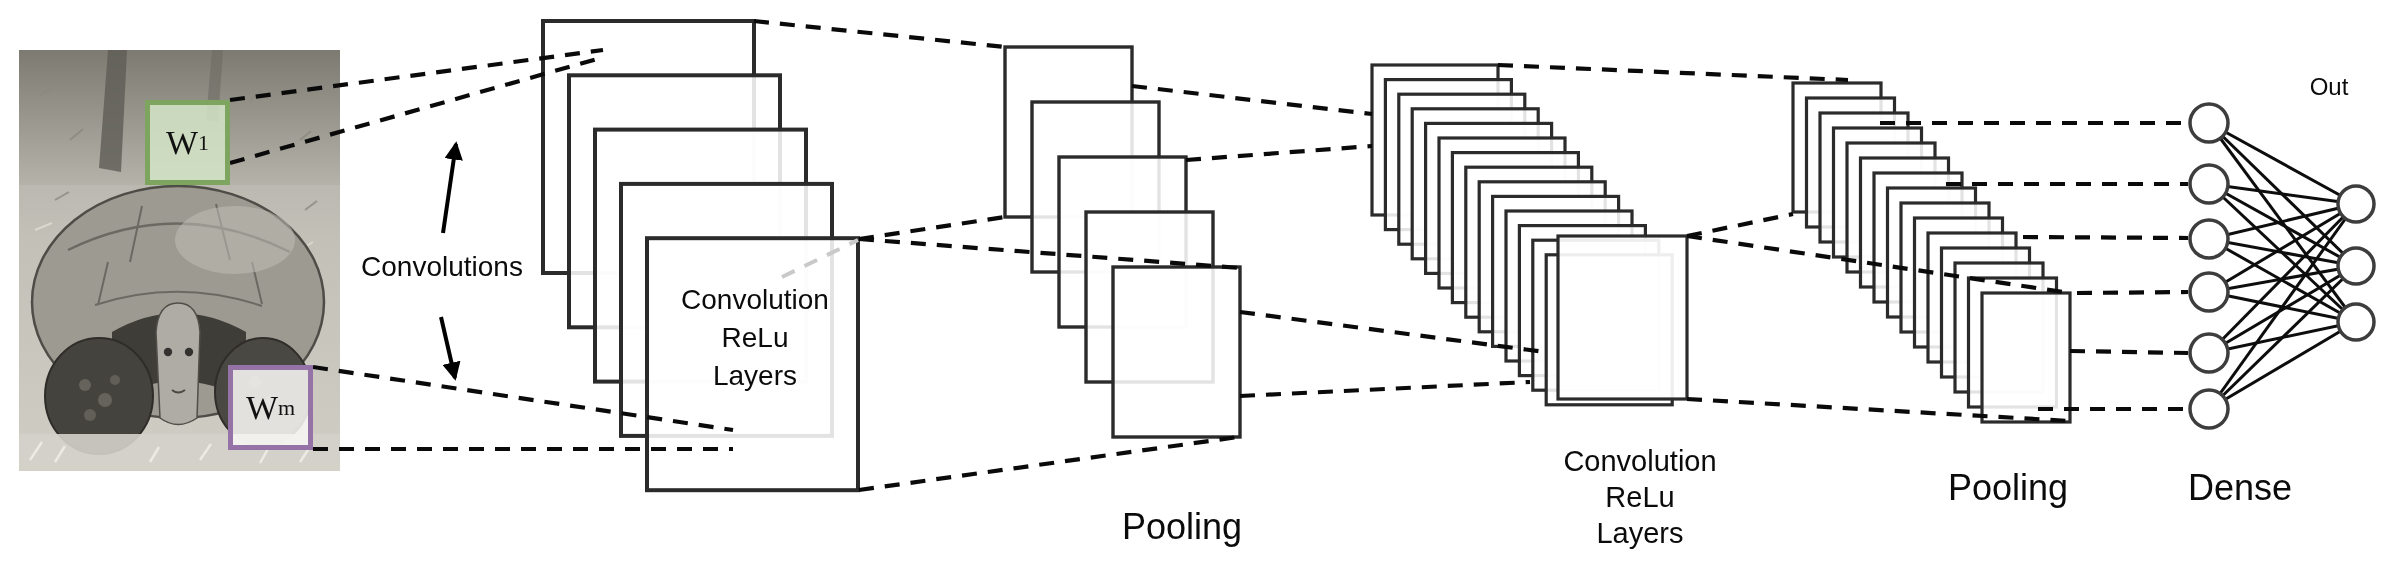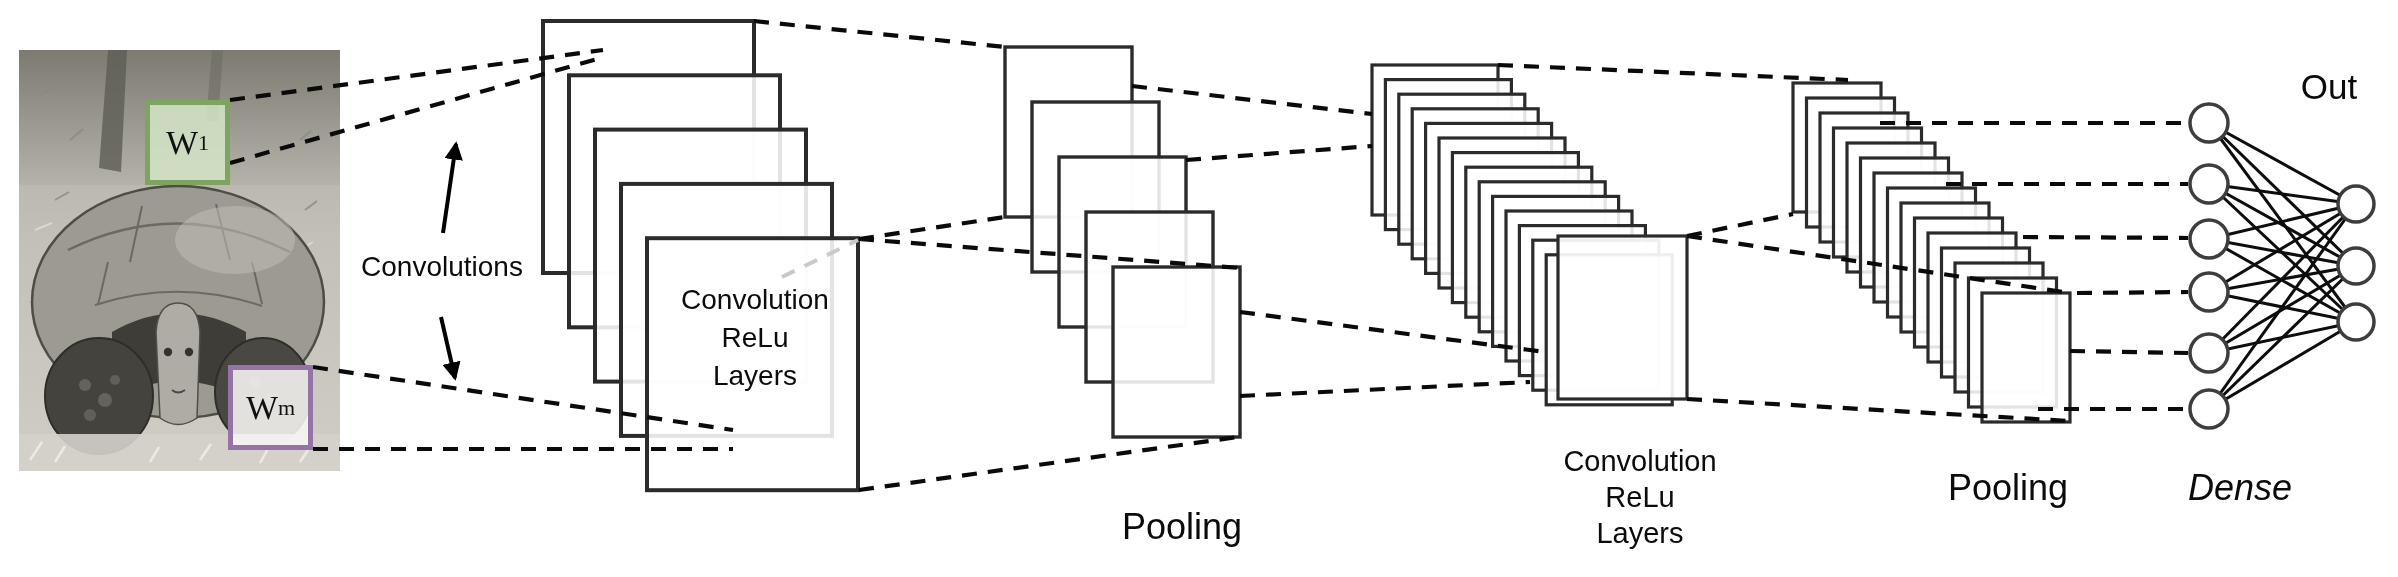--- a/index.html
+++ b/index.html
@@ -5,21 +5,21 @@
   html,body{margin:0;padding:0;background:#ffffff;}
   .stage{position:relative;width:2398px;height:577px;background:#ffffff;overflow:hidden;
          font-family:"Liberation Sans", sans-serif;}
   .stage svg{position:absolute;left:0;top:0;}
   .lbl{position:absolute;transform:translate(-50%,-50%);color:#0b0b0b;
        text-align:center;white-space:pre-line;user-select:none;}
   .lbl-convolutions{font-size:28px;}
   .lbl-stack{font-size:28px;line-height:38px;}
   .lbl-stack2{font-size:29px;line-height:36px;}
   .lbl-pool{font-size:36px;}
-  .lbl-out{font-size:35px;}
+  .lbl-out{font-size:24px;}
   .wbox{position:absolute;display:flex;align-items:center;justify-content:center;
         font-family:"Liberation Serif", serif;font-size:34px;color:#111;}
   .wbox sub{font-size:22px;line-height:0;}
 </style>
 </head>
 <body>
 
 <div class="stage">
 
   <svg id="diagram" width="2398" height="577" viewBox="0 0 2398 577">
@@ -179,15 +179,15 @@
 
   <div class="lbl lbl-convolutions" style="left:442px;top:267px;">Convolutions</div>
   <div class="lbl lbl-stack" style="left:755px;top:338px;">Convolution
 ReLu
 Layers</div>
   <div class="lbl lbl-pool" style="left:1182px;top:527px;">Pooling</div>
   <div class="lbl lbl-stack2" style="left:1640px;top:497px;">Convolution
 ReLu
 Layers</div>
   <div class="lbl lbl-pool" style="left:2008px;top:488px;">Pooling</div>
-  <div class="lbl lbl-pool" style="left:2240px;top:488px;font-style:italic;">Dense</div>
+  <div class="lbl lbl-pool" style="left:2240px;top:488px;">Dense</div>
   <div class="lbl lbl-out" style="left:2329px;top:87px;">Out</div>
 </div>
 
 </body></html>

